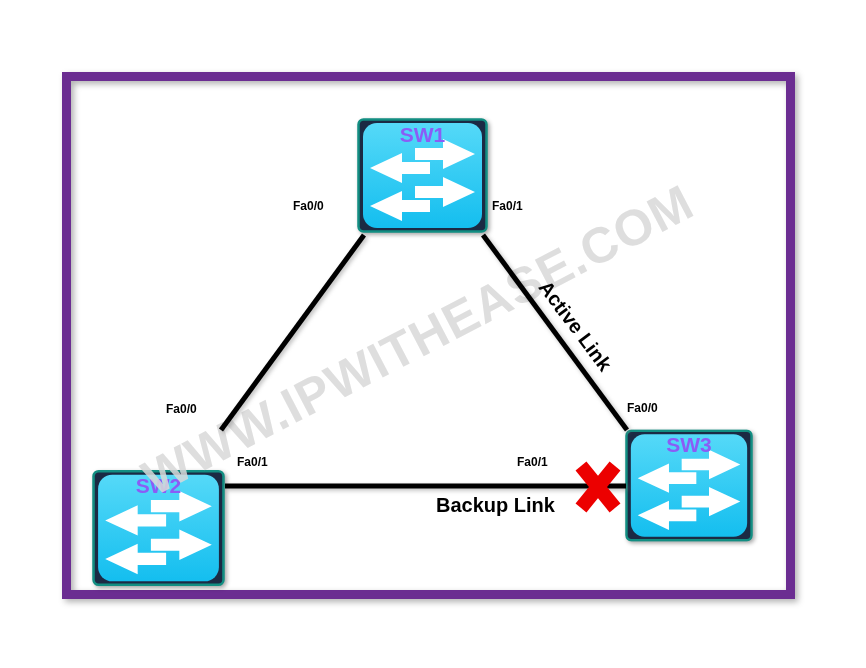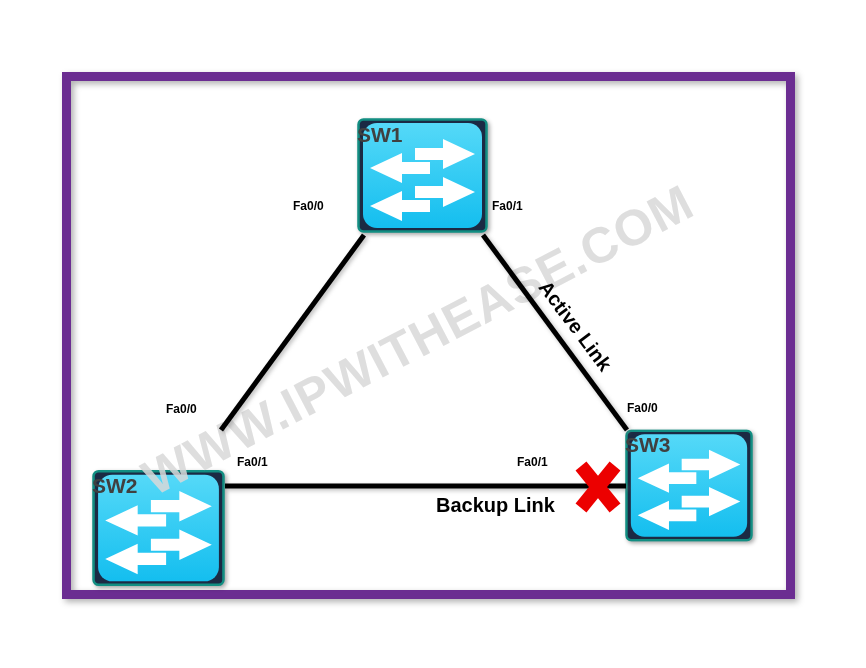--- a/index.html
+++ b/index.html
@@ -10,22 +10,22 @@
   .frame{
     position:absolute;left:62px;top:72px;width:733px;height:527px;
     border:9px solid #6B2D91;box-sizing:border-box;
     filter:drop-shadow(3px 3px 3px rgba(0,0,0,0.30));
     z-index:1;
   }
   .switch{position:absolute;z-index:2;}
   .switch svg{display:block;width:100%;height:100%;
     filter:drop-shadow(2px 2px 2px rgba(0,0,0,0.35));}
   .sw-label{
-    position:absolute;left:0;top:5px;width:100%;
-    font-size:21px;font-weight:bold;color:#404040;z-index:5;
+    position:absolute;left:0;top:5px;width:100%;text-align:center;
+    font-size:21px;font-weight:bold;color:#8b5cf6;z-index:5;
   }
   #sw1{left:357px;top:118px;width:131px;height:115px;}
   #sw2{left:92px;top:429px;width:133px;height:118px;margin-top:40px;}
   #sw3{left:625px;top:428px;width:128px;height:115px;}
   .watermark{
     position:absolute;left:418px;top:340px;z-index:3;
     transform:translate(-50%,-50%) rotate(-27.5deg);
     font-size:50px;font-weight:bold;letter-spacing:1px;white-space:nowrap;
     color:#D9D9D9;opacity:0.85;pointer-events:none;
   }

